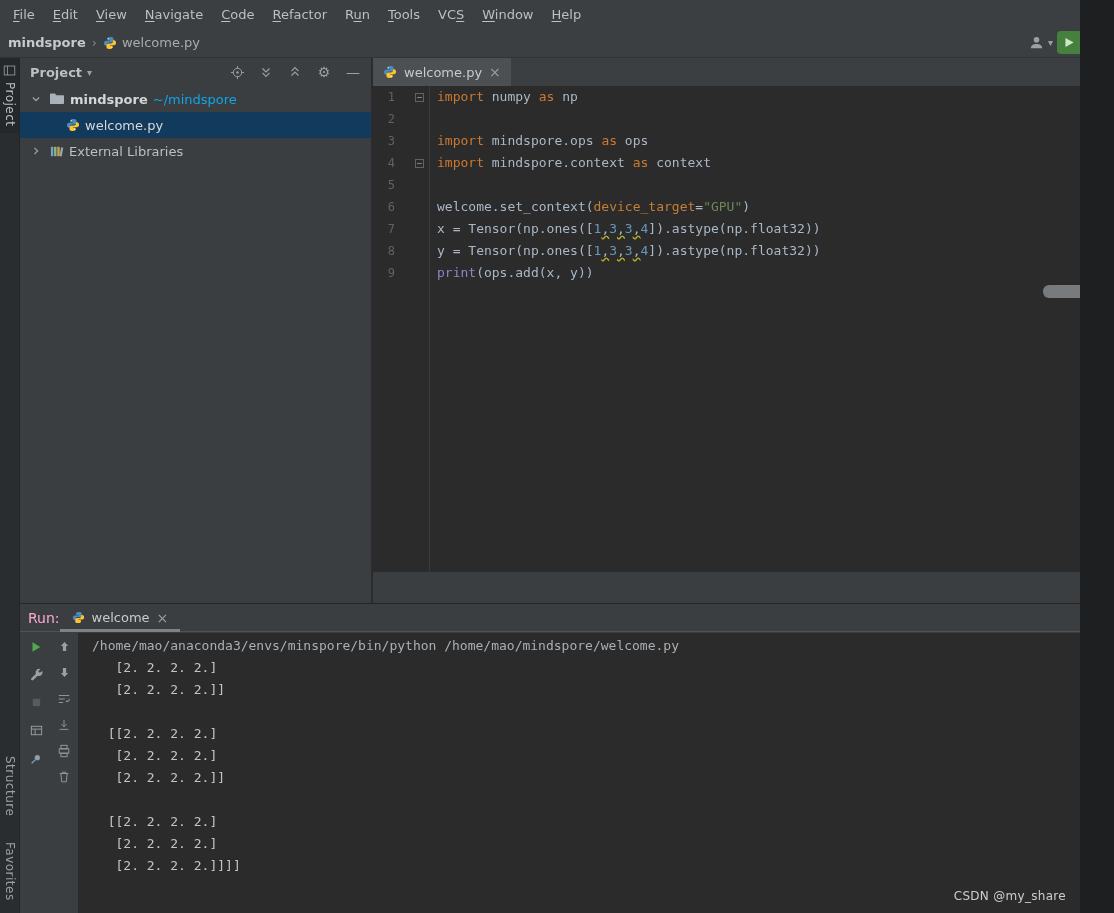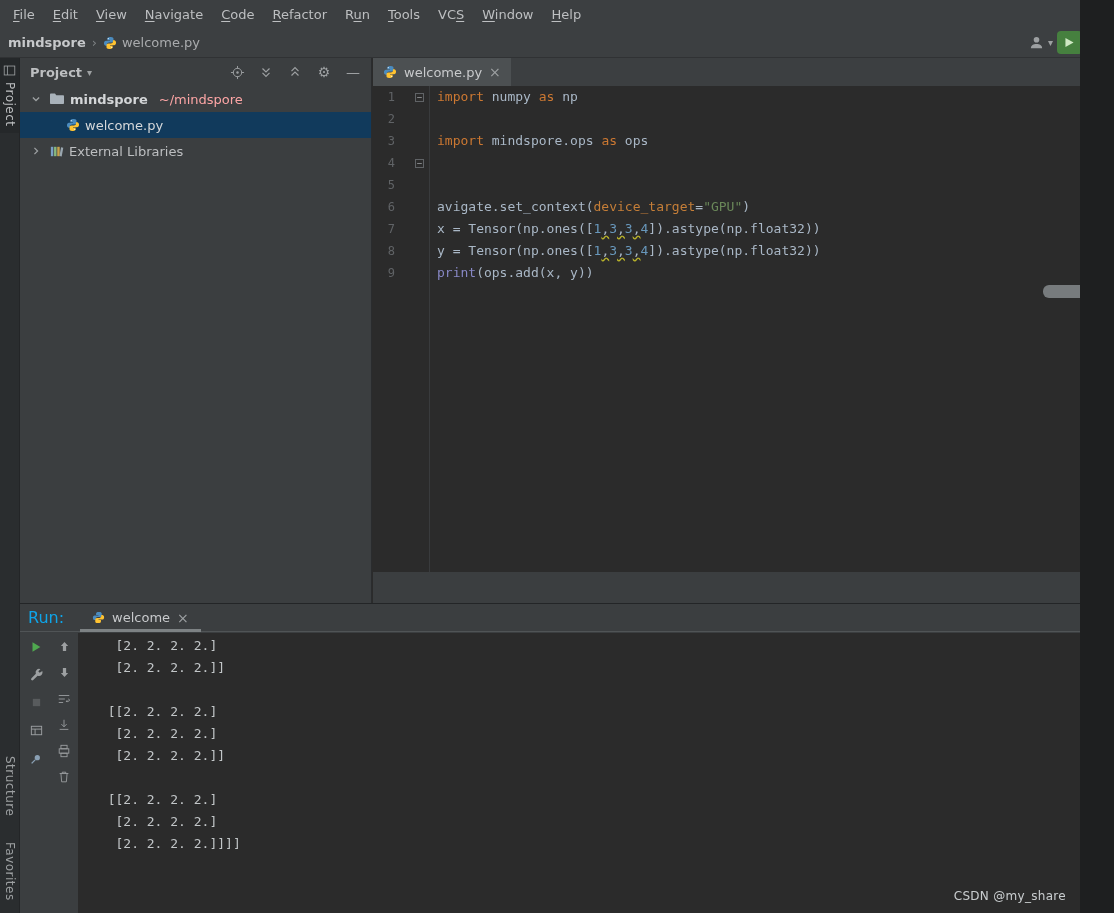--- a/index.html
+++ b/index.html
@@ -40,21 +40,21 @@
   .project-panel{position:absolute;left:20px;top:58px;width:352px;height:545px;background:var(--panel);border-right:1px solid #2A2C2E}
   .panel-header{height:28px;display:flex;align-items:center;padding:0 6px 0 10px;gap:5px}
   .panel-title{font-size:13px;font-weight:bold;color:#BDBFC1}
   .panel-header .spacer{flex:1}
   .hicon{width:24px;height:22px;display:flex;align-items:center;justify-content:center;color:#9DA0A2;font-size:14px;cursor:default}
   .tree{font-size:13px}
   .tree-row{height:26px;display:flex;align-items:center;gap:5px;cursor:default;white-space:nowrap}
   .tree-row .twisty{width:16px;display:flex;justify-content:center;flex:none}
   .tree-row.selected{background:var(--selection)}
   .tree-name-bold{font-weight:bold;color:#D4D6D8}
-  .tree-path{color:#fca5a5;margin-left:6px}
+  .tree-path{color:#0ea5e9;}
   .tree-label{color:#BDBFC1}
   .tree-row.selected .tree-label{color:#D6D8DA}
 
   
   .editor{position:absolute;left:373px;top:58px;width:741px;height:545px;background:var(--chrome)}
   .tabbar{height:28px;background:var(--chrome);display:flex;align-items:stretch}
   .tab{display:flex;align-items:center;gap:7px;padding:0 10px;background:#4C5052;color:#C8CACC;font-size:13px;cursor:default}
   .tab-close{color:#9DA0A2;font-size:14px;line-height:1;cursor:pointer}
   .editor-content{position:absolute;top:28px;left:0;right:0;height:486px;background:var(--editor);overflow:hidden}
   .editor-content::before{content:'';position:absolute;left:56px;top:0;bottom:0;width:1px;background:#393B3D}
@@ -65,21 +65,21 @@
   .code{padding-left:8px;white-space:pre}
   .tk-kw{color:var(--keyword)} .tk-pl{color:var(--code-text)} .tk-str{color:var(--string)}
   .tk-num{color:var(--number)} .tk-bi{color:var(--builtin)} .tk-par{color:var(--param)}
   .wavy{text-decoration:underline wavy var(--squiggle);text-decoration-skip-ink:none;text-underline-offset:2px}
   .scroll-thumb{position:absolute;right:1px;top:199px;width:70px;height:13px;border-radius:6px;background:#85898C;opacity:.85}
   .editor-scrollstrip{position:absolute;left:0;bottom:0;right:0;height:31px;background:var(--panel)}
 
   
   .run-panel{position:absolute;left:20px;top:603px;right:0;bottom:0;background:var(--panel);border-top:1px solid #232527}
   .run-header{height:28px;display:flex;align-items:center;padding-left:8px;border-bottom:1px solid #505456}
-  .run-label{font-size:16px;color:#0ea5e9;margin-right:16px}
+  .run-label{font-size:14px;color:#f9a8d4;}
   .run-tab{display:flex;align-items:center;gap:7px;height:28px;padding:0 12px;font-size:13px;color:#C8CACC;box-shadow:inset 0 -3px 0 0 #7D8284;cursor:default}
   .run-body{position:absolute;top:29px;left:0;right:0;bottom:0}
   .rt-col{position:absolute;display:flex;flex-direction:column;align-items:center;width:24px}
   .rt-col.c1{left:4px;top:5px;gap:11px}
   .rt-col.c2{left:32px;top:5px;gap:9px}
   .rt-btn{width:18px;height:17px;display:flex;align-items:center;justify-content:center;cursor:pointer}
   .console{position:absolute;left:58px;top:0;right:0;bottom:0;background:var(--editor);padding:2px 0 0 14px;font-family:"DejaVu Sans Mono","Liberation Mono",monospace;font-size:13px;overflow:hidden}
   .console-line{white-space:pre;height:22px;line-height:22px}
   .console-line.cmd{color:#A8B0B6}
   .console-line.out{color:#C2C6C8}
@@ -258,30 +258,31 @@
           <div class="code-line">
             <span class="ln">3</span>
             <span class="fold"></span>
             <span class="code"><span class="tk-kw">import</span><span class="tk-pl"> mindspore.ops </span><span class="tk-kw">as</span><span class="tk-pl"> ops</span></span>
           </div>
           <div class="code-line">
             <span class="ln">4</span>
             <span class="fold">
               <span class="foldbox">−</span>
             </span>
+            <span class="code"><span class="tk-kw">import</span><span class="tk-pl"> mindspore.context </span><span class="tk-kw">as</span><span class="tk-pl"> context</span></span>
           </div>
           <div class="code-line">
             <span class="ln">5</span>
             <span class="fold"></span>
             <span class="code"></span>
           </div>
           <div class="code-line">
             <span class="ln">6</span>
             <span class="fold"></span>
-            <span class="code"><span class="tk-pl">avigate.set_context(</span><span class="tk-par">device_target</span><span class="tk-pl">=</span><span class="tk-str">"GPU"</span><span class="tk-pl">)</span></span>
+            <span class="code"><span class="tk-pl">welcome.set_context(</span><span class="tk-par">device_target</span><span class="tk-pl">=</span><span class="tk-str">"GPU"</span><span class="tk-pl">)</span></span>
           </div>
           <div class="code-line">
             <span class="ln">7</span>
             <span class="fold"></span>
             <span class="code"><span class="tk-pl">x = Tensor(np.ones([</span><span class="tk-num">1</span><span class="tk-pl wavy">,</span><span class="tk-num">3</span><span class="tk-pl wavy">,</span><span class="tk-num">3</span><span class="tk-pl wavy">,</span><span class="tk-num">4</span><span class="tk-pl">]).astype(np.float32))</span></span>
           </div>
           <div class="code-line">
             <span class="ln">8</span>
             <span class="fold"></span>
             <span class="code"><span class="tk-pl">y = Tensor(np.ones([</span><span class="tk-num">1</span><span class="tk-pl wavy">,</span><span class="tk-num">3</span><span class="tk-pl wavy">,</span><span class="tk-num">3</span><span class="tk-pl wavy">,</span><span class="tk-num">4</span><span class="tk-pl">]).astype(np.float32))</span></span>
@@ -374,20 +375,21 @@
             </svg>
         </span>
         <span class="rt-btn">
           <svg width="14" height="14" viewBox="0 0 16 16" stroke="#9DA0A2" fill="none">
               <path d="M3 4h10M6 4V2.5h4V4"></path>
               <path d="M4.5 4l.8 9.5h5.4L11.5 4"></path>
             </svg>
         </span>
       </div>
       <div class="console">
+          <div class="console-line cmd">/home/mao/anaconda3/envs/minspore/bin/python /home/mao/mindspore/welcome.py</div>
           <div class="console-line out">   [2. 2. 2. 2.]</div>
           <div class="console-line out">   [2. 2. 2. 2.]]</div>
           <div class="console-line out"></div>
           <div class="console-line out">  [[2. 2. 2. 2.]</div>
           <div class="console-line out">   [2. 2. 2. 2.]</div>
           <div class="console-line out">   [2. 2. 2. 2.]]</div>
           <div class="console-line out"></div>
           <div class="console-line out">  [[2. 2. 2. 2.]</div>
           <div class="console-line out">   [2. 2. 2. 2.]</div>
           <div class="console-line out">   [2. 2. 2. 2.]]]]</div>

